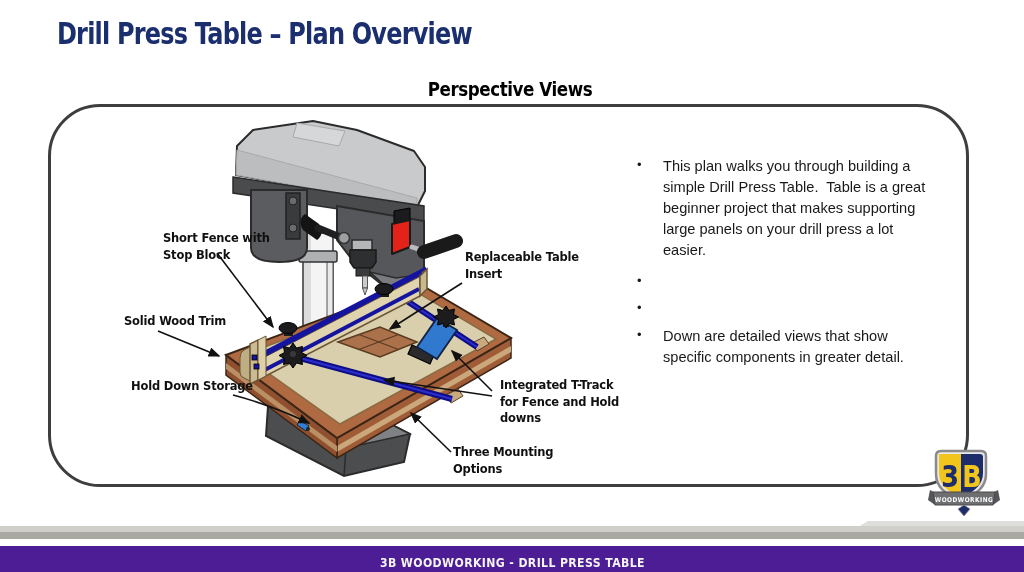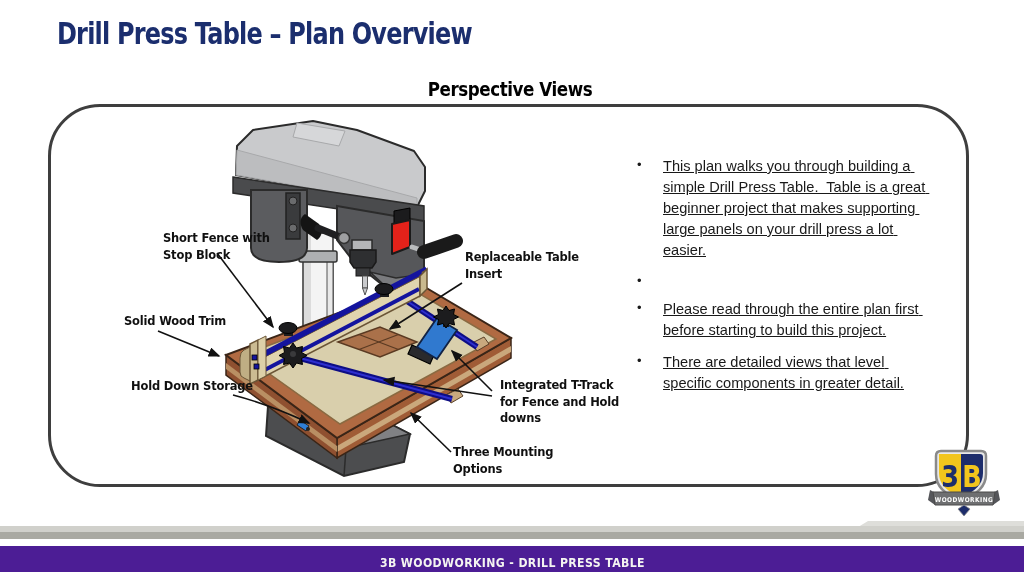--- a/index.html
+++ b/index.html
@@ -35,21 +35,20 @@
     white-space:pre-line;letter-spacing:-0.2px;
     transform:scaleX(0.92);transform-origin:left top;
   }
   
   #bullet-list{left:637px;top:156px;width:300px;}
   .bullet-item{display:flex;margin-bottom:11px;}
   .bullet-dot{width:26px;flex:0 0 26px;font-size:13px;color:#191919;padding-top:1px;}
   .bullet-text{
     width:264px;font-size:14.6px;line-height:21px;color:#191919;
     white-space:pre-wrap;
-    text-decoration:underline;
   }
   
   #footer-strip-a{left:0;top:526px;width:1024px;height:6px;background:#d0d0cb;}
   #footer-strip-b{left:0;top:532px;width:1024px;height:7px;background:#a9a9a2;}
   #footer-highlight{
     left:850px;top:521px;width:174px;height:11px;background:#dededa;
     clip-path:polygon(18px 0,100% 0,100% 100%,0 100%);
   }
   #footer-bar{
     left:0;top:539px;width:1024px;height:33px;background:#4c1d95;
@@ -196,25 +195,24 @@
 <div class="abs" id="bullet-list">
   <div class="bullet-item">
     <span class="bullet-dot">•</span>
     <span class="bullet-text">This plan walks you through building a simple Drill Press Table.  Table is a great beginner project that makes supporting large panels on your drill press a lot easier.</span>
   </div>
   <div class="bullet-item">
     <span class="bullet-dot">•</span>
   </div>
   <div class="bullet-item">
     <span class="bullet-dot">•</span>
-    <span class="bullet-text">Please read through the entire plan first before starting to build this project.</span>
-  </div>
-  <div class="bullet-item">
-    <span class="bullet-dot">•</span>
-    <span class="bullet-text">There are detailed views that level specific components in greater detail.</span>
+  </div>
+  <div class="bullet-item">
+    <span class="bullet-dot">•</span>
+    <span class="bullet-text">Down are detailed views that show specific components in greater detail.</span>
   </div>
 </div>
 
 <div class="abs" id="footer-highlight"></div>
 <div class="abs" id="footer-strip-a"></div>
 <div class="abs" id="footer-strip-b"></div>
 <div class="abs" id="footer-bar">
   <div id="footer-text">3B WOODWORKING - DRILL PRESS TABLE</div>
 </div>
 

